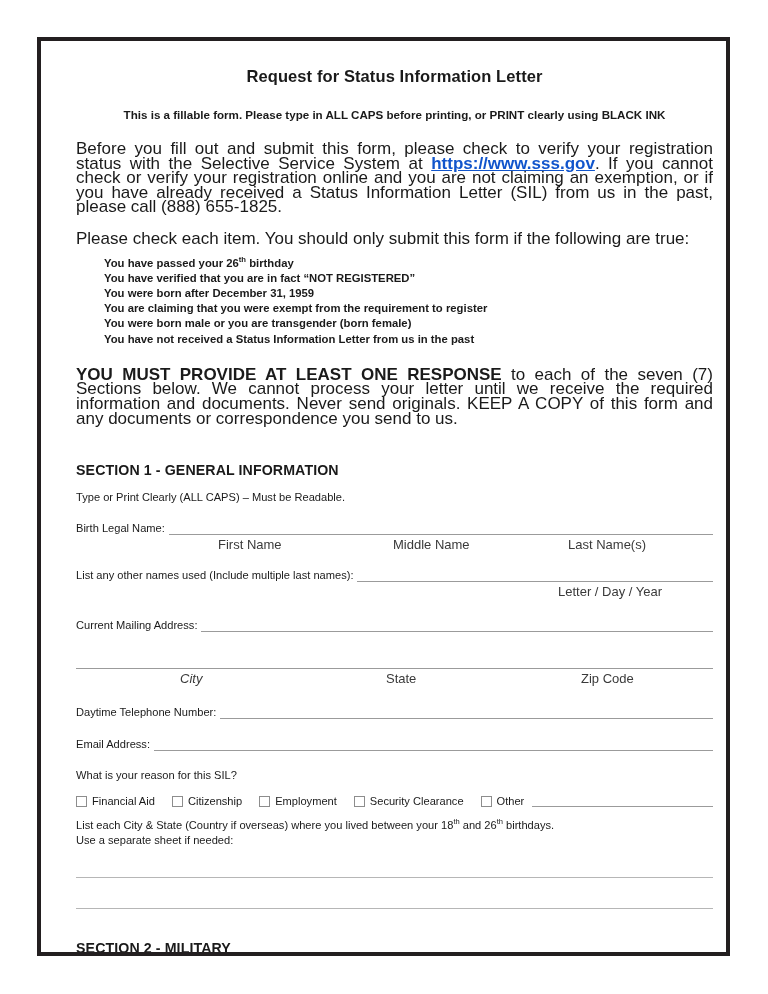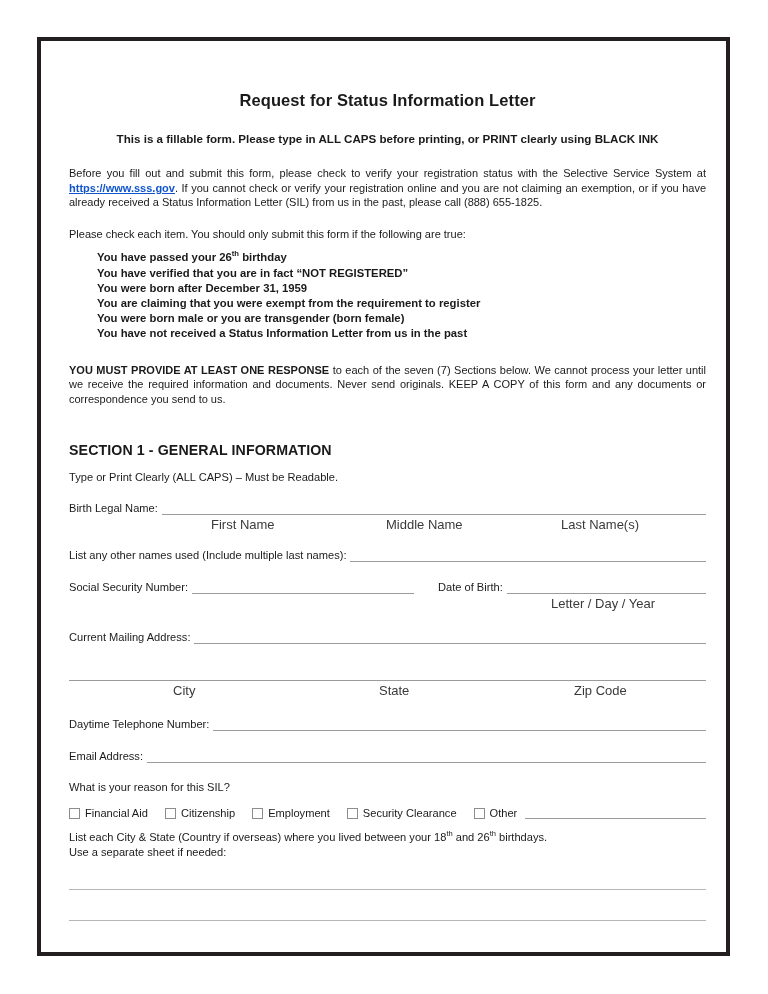--- a/index.html
+++ b/index.html
@@ -23,44 +23,43 @@
     top: 37px;
     width: 693px;
     height: 919px;
     border: 4px solid #231f20;
     background: #ffffff;
     box-sizing: border-box;
     overflow: hidden;
   }
   #page-body {
     position: absolute;
-    left: 28px;
+    left: 35px;
     top: 0;
     width: 637px;
-    margin-top: 24px;
   }
 
   
   .doc-title {
     text-align: center;
     font-size: 16.5px;
     font-weight: bold;
     letter-spacing: 0.1px;
     margin: 26px 0 0 0;
   }
   .doc-subtitle {
     text-align: center;
     font-size: 11.6px;
     font-weight: bold;
     margin: 22px 0 0 0;
   }
 
   
   .para {
-    font-size: 11px;
+    font-size: 17px;
     line-height: 14.6px;
     text-align: justify;
     margin: 21px 0 0 0;
   }
   .para.loose { text-align: left; }
   .para.nospace { margin-top: 17px; }
   .para b { font-weight: bold; }
 
   a.ext-link {
     color: #1155cc;
@@ -205,39 +204,33 @@
       <span style="left:142px;">First Name</span>
       <span style="left:317px;">Middle Name</span>
       <span style="left:492px;">Last Name(s)</span>
     </div>
 
     <div class="field-row tight">
       <span class="field-label">List any other names used (Include multiple last names):</span>
       <span class="rule"></span>
     </div>
 
-    <div class="field-row">
-      <span class="field-label">Social Security Number:</span>
-      <span class="rule fixed-ssn"></span>
-      <span class="field-label" style="padding-left:24px;">Date of Birth:</span>
-      <span class="rule"></span>
-    </div>
     <div class="caption-row">
       <span style="left:482px;">Letter / Day / Year</span>
     </div>
 
     <div class="field-row">
       <span class="field-label">Current Mailing Address:</span>
       <span class="rule"></span>
     </div>
     <div class="field-row" style="margin-top:25px;">
       <span class="rule"></span>
     </div>
     <div class="caption-row">
-      <span style="left:104px;">City</span>
+      <span style="left:104px;font-style:italic;">City</span>
       <span style="left:310px;">State</span>
       <span style="left:505px;">Zip Code</span>
     </div>
 
     <div class="field-row">
       <span class="field-label">Daytime Telephone Number:</span>
       <span class="rule"></span>
     </div>
 
     <div class="field-row">

